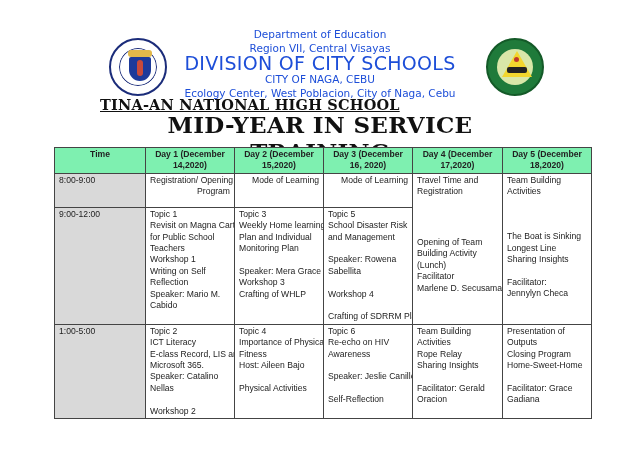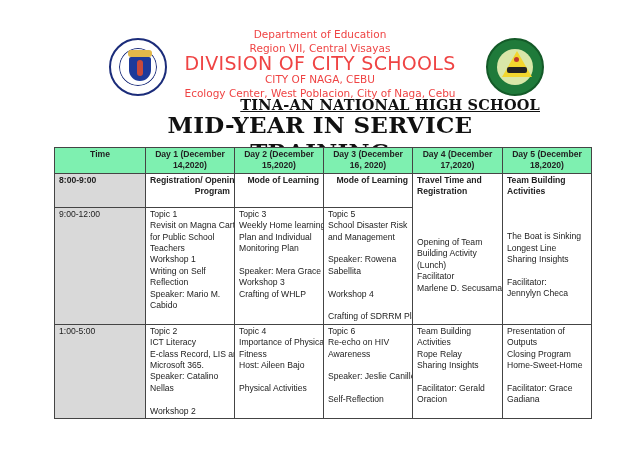--- a/index.html
+++ b/index.html
@@ -11,28 +11,28 @@
     .logo-left .shield { position: absolute; left: 18px; top: 17px; width: 22px; height: 24px; background: #1d3a9a; border-radius: 2px 2px 11px 11px; }
     .logo-left .torch { position: absolute; left: 17px; top: 10px; width: 24px; height: 7px; background: #e2b84a; border-radius: 3px; }
     .logo-left .figure { position: absolute; left: 26px; top: 20px; width: 6px; height: 16px; background: #c84a3a; border-radius: 3px; }
 
     .logo-right { left: 486px; top: 38px; background: #1f7a3a; box-sizing: border-box; border: 2px solid #145a28; }
     .logo-right .inner { position: absolute; left: 9px; top: 9px; width: 36px; height: 36px; border-radius: 50%; background: #d9e7a8; }
     .logo-right .tri { position: absolute; left: 14px; top: 11px; width: 0; height: 0; border-left: 15px solid transparent; border-right: 15px solid transparent; border-bottom: 26px solid #f2d62e; }
     .logo-right .bar { position: absolute; left: 19px; top: 27px; width: 20px; height: 6px; background: #222; border-radius: 2px; }
     .logo-right .dot { position: absolute; left: 26px; top: 17px; width: 5px; height: 5px; background: #c0392b; border-radius: 50%; }
 
-    .header { position: absolute; left: 150px; top: 27px; width: 340px; text-align: center; font-family: "DejaVu Sans", sans-serif; color: #ef4444; }
+    .header { position: absolute; left: 150px; top: 27px; width: 340px; text-align: center; font-family: "DejaVu Sans", sans-serif; color: #1d4ed8; }
     .header .l1 { font-size: 10.5px; line-height: 14px; }
     .header .l2 { font-size: 10.5px; line-height: 14px; }
     .header .l3 { font-size: 19px; line-height: 17px; letter-spacing: 0.3px; }
     .header .l4 { font-size: 10.5px; line-height: 14px; }
     .header .l5 { font-size: 10.5px; line-height: 14px; }
 
-    .school { position: absolute; left: 100px; top: 96px; width: 440px; text-align: right; font-family: "DejaVu Serif", serif; font-weight: bold; font-size: 14.5px; text-decoration: underline; letter-spacing: 0.2px; }
+    .school { position: absolute; left: 100px; top: 96px; width: 440px; text-align: left; font-family: "DejaVu Serif", serif; font-weight: bold; font-size: 14.5px; text-decoration: underline; letter-spacing: 0.2px; }
     .training { position: absolute; left: 100px; top: 111px; width: 440px; text-align: center; font-family: "DejaVu Serif", serif; font-weight: bold; font-size: 23px; letter-spacing: 0.3px; }
 
     table.sched { position: absolute; left: 54px; top: 147px; width: 537px; border-collapse: collapse; table-layout: fixed; font-family: "Liberation Sans", sans-serif; font-size: 8.6px; line-height: 11.4px; color: #222; border-radius: 24px; }
     table.sched th, table.sched td { border: 1.2px solid #444; vertical-align: top; padding: 1px 4px; overflow: hidden; }
     table.sched th { background: #7ef0b0; font-weight: bold; text-align: center; height: 22px; padding: 1px 2px; }
     table.sched td.time { background: #d9d9d9; text-align: left; }
     table.sched td.center { text-align: right; }
     table.sched td.nobottom { border-bottom: none; }
     table.sched td.notop { border-top: none; }
     table.sched td.vmid { vertical-align: middle; }
@@ -80,21 +80,21 @@
     <tr>
       <th>Time</th>
       <th>Day 1 (December 14,2020)</th>
       <th>Day 2 (December 15,2020)</th>
       <th>Day 3 (December 16, 2020)</th>
       <th>Day 4 (December 17,2020)</th>
       <th>Day 5 (December 18,2020)</th>
     </tr>
   </thead>
   <tbody id="tbody">
-      <tr style="height: 34px; font-weight: bold;">
+      <tr style="height: 34px;">
         <td class="time">8:00-9:00</td>
         <td class="center">
           <span class="line">Registration/ Opening</span>
           <span class="line">Program</span>
         </td>
         <td class="center">
           <span class="line">Mode of Learning</span>
         </td>
         <td class="center">
           <span class="line">Mode of Learning</span>

